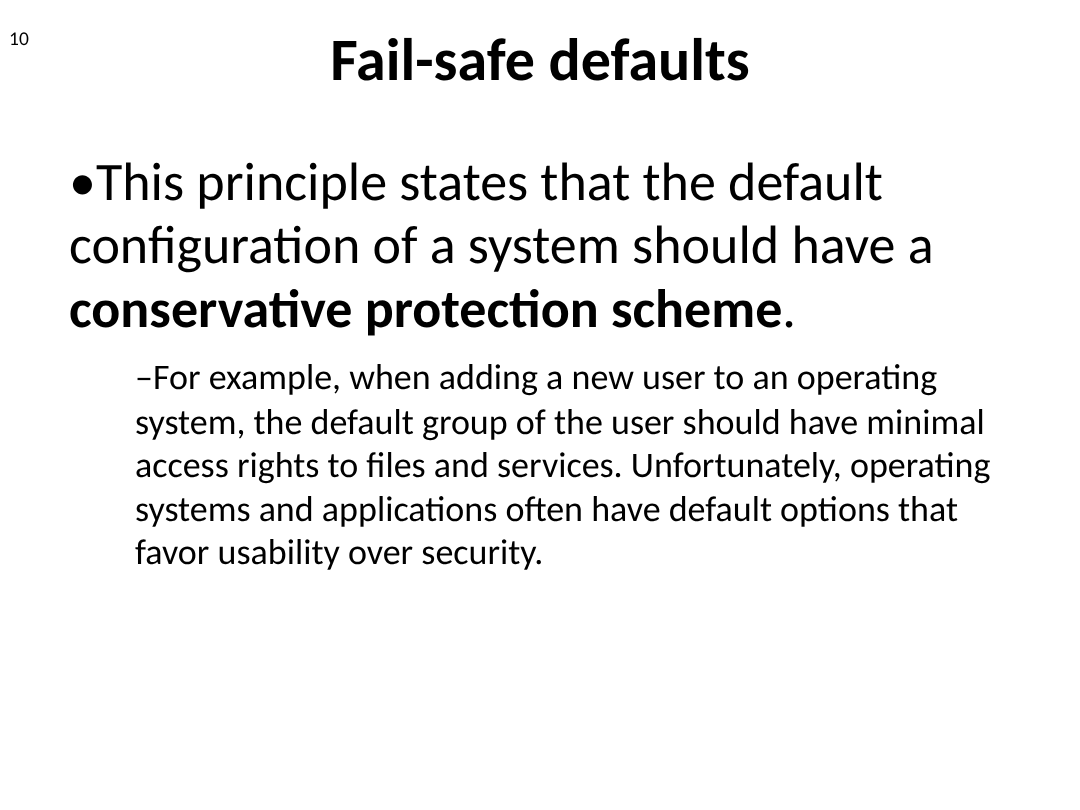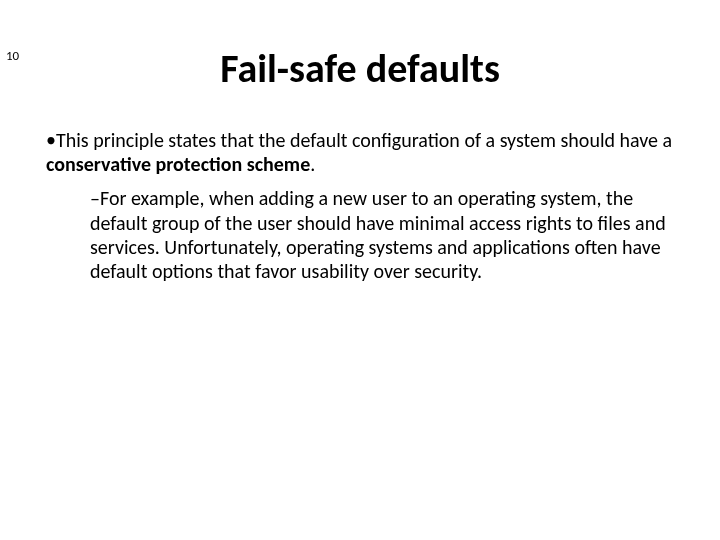--- a/index.html
+++ b/index.html
@@ -1,24 +1,24 @@
 <!DOCTYPE html>
 <html><head>
 <meta charset="utf-8">
 <style>
   * { margin: 0; padding: 0; box-sizing: border-box; }
   html, body { width: 720px; height: 540px; background: #fff; font-family: Calibri, Arial, sans-serif; color: #000; }
   .slide { position: relative; width: 720px; height: 540px; }
   .page-number { position: absolute; top: 4px; left: 6px; font-size: 13px; font-family: Calibri, Arial, sans-serif; }
-  .title { text-align: center; font-weight: 700; font-size: 40px; margin-top: 44px; margin-bottom: 36px; }
+  .title { text-align: center; font-weight: 700; font-size: 40px; margin-top: 15px; margin-bottom: 36px; }
   .body { padding: 0 46px 0 46px; }
-  .bullet-1 { font-size: 20px; line-height: 1.18; margin-bottom: 10px; margin-top: 33px; }
+  .bullet-1 { font-size: 36px; line-height: 1.18; margin-bottom: 10px; margin-top: 33px; }
   .bullet-1 .bullet-mark { display: inline; }
   .bullet-1 .bold { font-weight: 700; }
-  .bullet-2 { font-size: 20px; line-height: 1.22; padding-left: 44px; }
+  .bullet-2 { font-size: 24px; line-height: 1.22; padding-left: 44px; }
   .bullet-2 .dash { display: inline; }
 </style>
 </head>
 <body>
 
 <div class="slide">
   <div class="page-number">10</div>
 
   <h1 class="title">Fail-safe defaults</h1>
 

